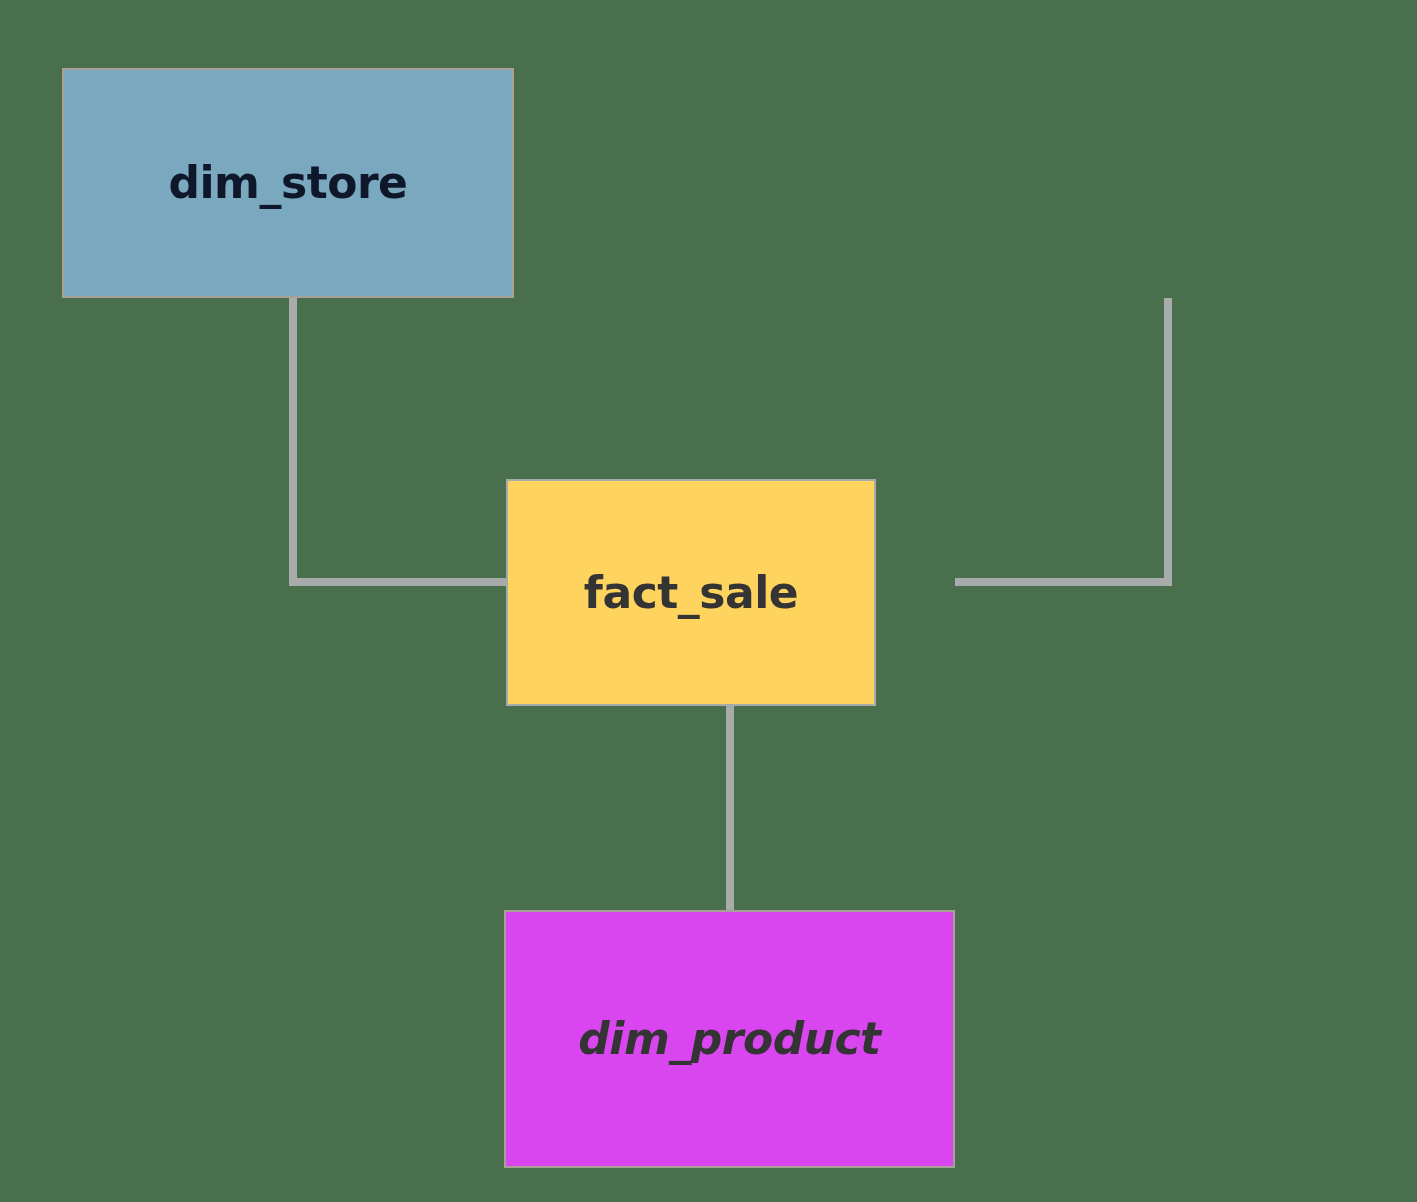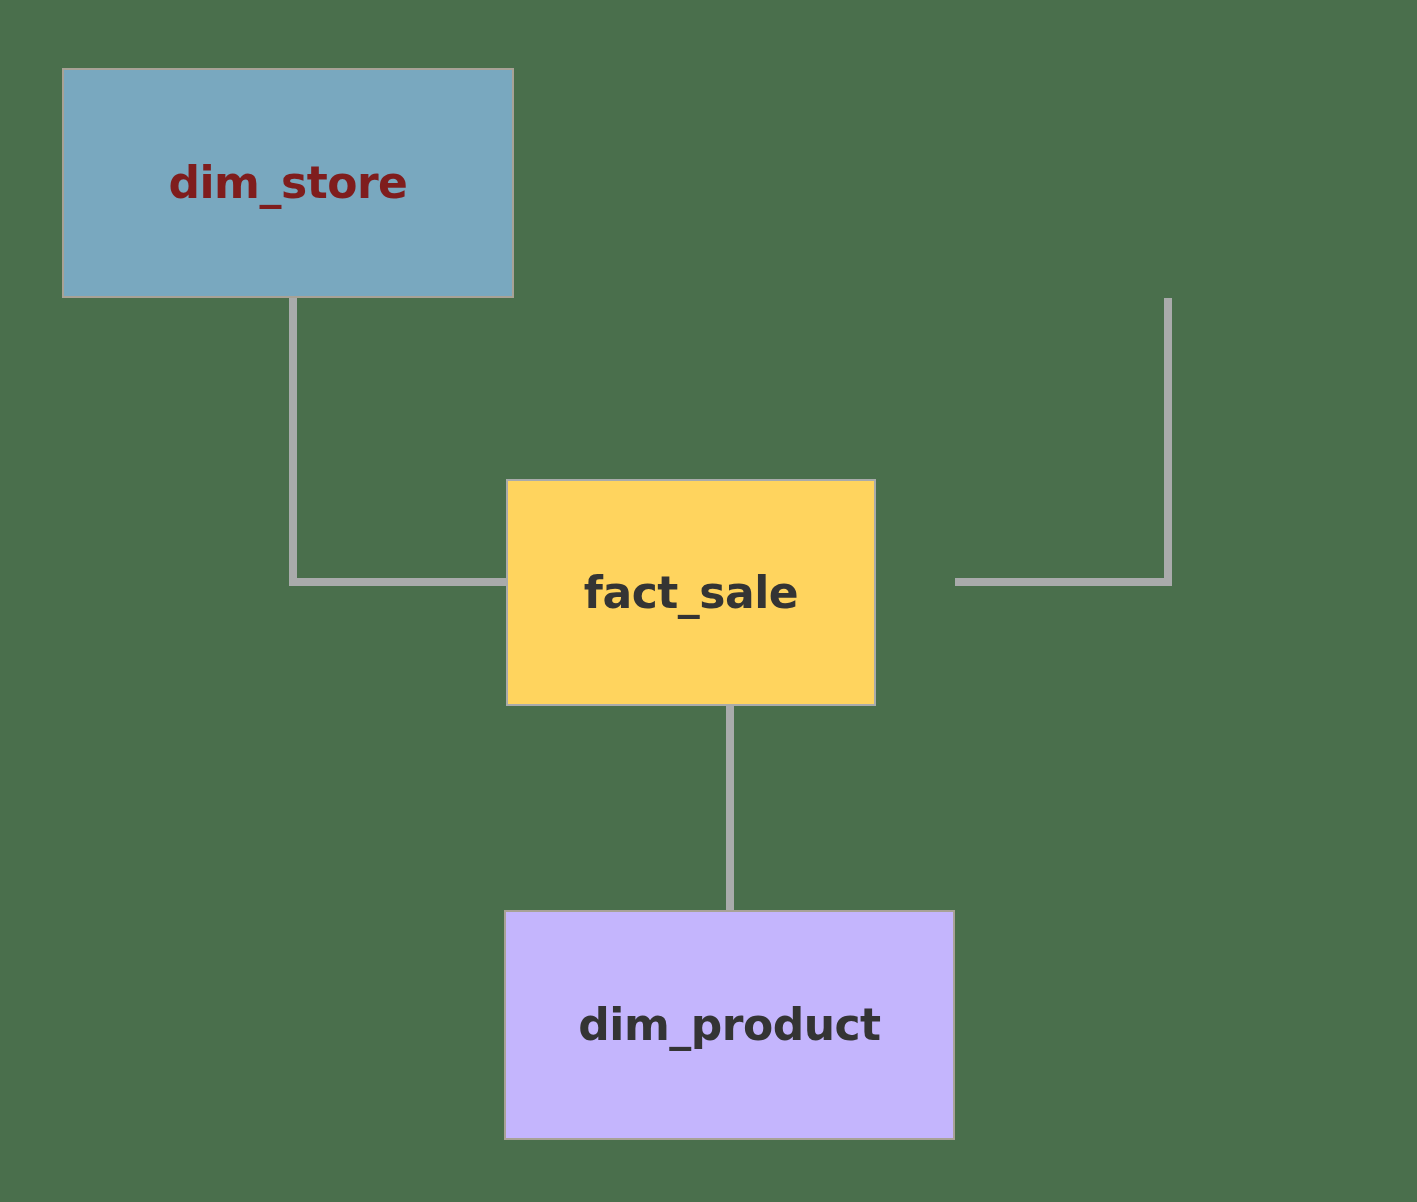--- a/index.html
+++ b/index.html
@@ -50,25 +50,25 @@
 
 <div id="canvas" style="background: rgb(74, 111, 76);">
 
   <svg class="edge-layer" viewBox="0 0 1417 1202" width="1417" height="1202" xmlns="http://www.w3.org/2000/svg">
     <polyline fill="none" stroke="#a9abab" stroke-width="8" points="293,298 293,582 506,582"></polyline>
     <polyline fill="none" stroke="#a9abab" stroke-width="8" points="1168,298 1168,582 955,582"></polyline>
     <polyline fill="none" stroke="#a9abab" stroke-width="8" points="730,706 730,910"></polyline>
   </svg>
 
   <div class="node" style="left: 62px; top: 68px; width: 452px; height: 230px; background: rgb(121, 168, 191); border-color: rgb(168, 162, 150);">
-    <span class="node-label" style="font-size: 44px; color: #7f1d1d;">dim_store</span>
+    <span class="node-label" style="font-size: 44px; color: #0f172a;">dim_store</span>
   </div>
 
 
   <div class="node" style="left: 506px; top: 479px; width: 370px; height: 227px; background: rgb(255, 212, 94); border-color: rgb(169, 171, 171);">
     <span class="node-label" style="font-size: 44px; color: rgb(52, 52, 52);">fact_sale</span>
   </div>
 
-  <div class="node" style="left: 504px; top: 910px; width: 451px; height: 230px; background: #c4b5fd; border-color: rgb(168, 162, 150);">
+  <div class="node" style="left: 504px; top: 910px; width: 451px; height: 258px; background: #d946ef; border-color: rgb(168, 162, 150); font-style: italic;">
     <span class="node-label" style="font-size: 44px; color: rgb(52, 52, 52);">dim_product</span>
   </div>
 
 </div>
 
 </body></html>

